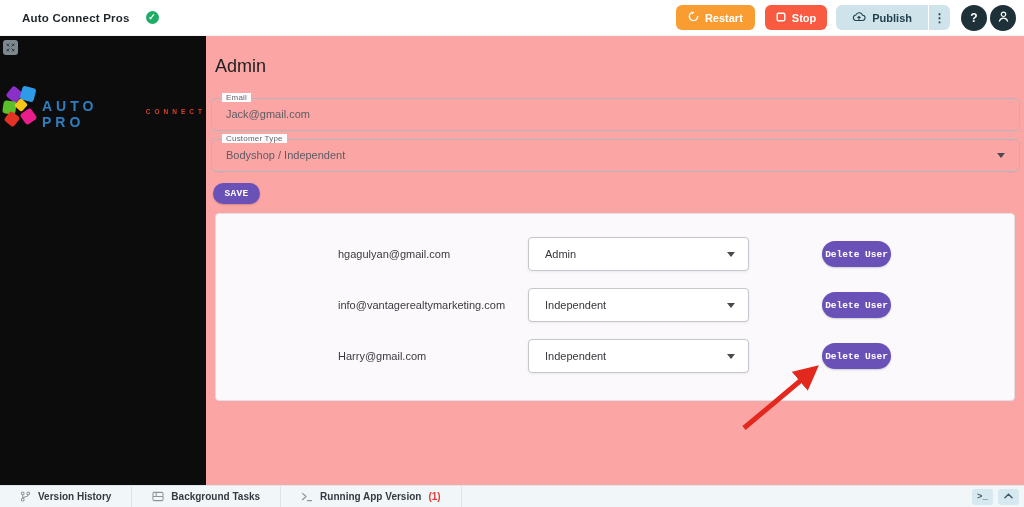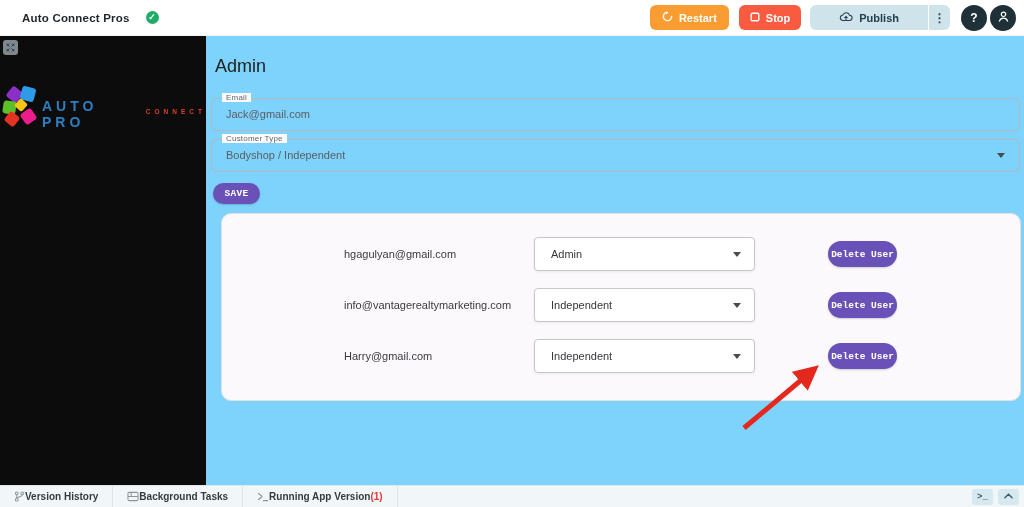--- a/index.html
+++ b/index.html
@@ -13,72 +13,72 @@
   .topbar-left { display:flex; align-items:center; gap:16px; }
   .app-name { font-size:11.5px; font-weight:bold; color:#1f262b; letter-spacing:.2px; }
   .check-badge { width:13px; height:13px; border-radius:50%; background:#1fad66; color:#fff;
                  font-size:9px; line-height:13px; text-align:center; font-weight:bold; }
   .topbar-right { display:flex; align-items:center; }
   .btn { display:flex; align-items:center; gap:6px; height:25px; border:none; border-radius:6px;
          font-family:"Liberation Sans", sans-serif; font-size:11px; font-weight:bold; cursor:pointer; }
   .btn-restart { background:#f99c31; color:#fff; padding:12px 12px; margin-right:10px; }
   .btn-stop    { background:#f95b41; color:#fff; padding:0 11px; margin-right:9px; }
   .publish-group { display:flex; align-items:center; margin-right:8px; }
-  .btn-publish { background:#cfe3ea; color:#20404e; padding:0 29px; border-radius:6px 0 0 6px;justify-content:space-between; }
+  .btn-publish { background:#cfe3ea; color:#20404e; padding:0 16px; border-radius:6px 0 0 6px;justify-content:space-between; }
   .btn-kebab   { background:#cfe3ea; color:#20404e; width:22px; height:25px; border:none; border-left:1px solid #fff;
                  border-radius:0 6px 6px 0; font-size:12px; font-weight:bold; cursor:pointer; }
   .circle-btn { width:26px; height:26px; border-radius:50%; background:#1e3139; color:#fff; border:none;
                 font-size:12px; font-weight:bold; display:flex; align-items:center; justify-content:center;
                 cursor:pointer; margin-left:3px; }
 
   
   .workspace { position:absolute; top:36px; left:0; width:1024px; height:449px; }
   .canvas-dark { position:absolute; top:0; left:0; width:206px; height:449px; background:#0c0c0c; }
   .expand-btn { position:absolute; top:4px; left:3px; width:15px; height:15px; background:#7e888f;
                 border:none; border-radius:3px; display:flex; align-items:center; justify-content:center;
                 cursor:pointer; padding:0; }
   .logo { position:absolute; top:49px; left:0; width:206px; display:flex; flex-direction:row; align-items:center; }
   .logo-text1 { margin-top:8px; font-size:14px; font-weight:bold; color:#2f7ec0; letter-spacing:4px; }
   .logo-text2 { margin-top:3px; font-size:6.5px; font-weight:bold; color:#d9402b; letter-spacing:4px; }
 
   
-  .app-content { position:absolute; top:0; left:206px; width:818px; height:449px; background:#7dd3fc; }
+  .app-content { position:absolute; top:0; left:206px; width:818px; height:449px; background:#fca5a5; }
   .page-title { position:absolute; top:20px; left:9px; font-size:18px; color:#212121; font-weight:400; }
 
   .mui-field { position:absolute; left:5px; width:809px; height:33px; border:1px solid #b6b6bd; border-radius:5px;
                background:transparent; }
   .mui-label { position:absolute; top:-6px; left:10px; font-size:8px; color:#66666e; background:#fdfbfd;
                padding:0 4px; letter-spacing:.2px; }
   .mui-value { position:absolute; top:0; left:14px; height:31px; line-height:31px; font-size:11px; color:#5c5c63; }
   .field-email { top:62px; }
   .field-type  { top:103px; cursor:pointer; }
   .caret { width:0; height:0; border-left:4px solid transparent; border-right:4px solid transparent;
            border-top:5px solid #4a4a50; }
   .field-caret { position:absolute; right:14px; top:13px; }
 
   .pill-btn { background:#6a51b8; color:#fff; border:none; border-radius:14px; font-family:Liberation Mono, monospace;
               font-weight:bold; cursor:pointer; box-shadow:0 1px 2px rgba(0,0,0,.18); }
   .save-btn { position:absolute; top:147px; left:7px; width:47px; height:21px; font-size:9.5px; letter-spacing:.3px; }
 
-  .users-card { position:absolute; top:177px; left:15px; width:800px; height:188px; background:#fcf9fc;
-                border:1px solid #e2dee4; border-radius:10px; }
+  .users-card { position:absolute; top:177px; left:9px; width:800px; height:188px; background:#fcf9fc;
+                border:1px solid #e2dee4; border-radius:4px; }
   .user-row { position:absolute; left:0; width:800px; height:34px; }
   .user-email { position:absolute; left:122px; top:0; height:34px; line-height:34px; font-size:11px; color:#3a3a40; }
   .role-select { position:absolute; left:312px; top:0; width:221px; height:34px; background:#fff;
                  border:1px solid #c6c6cc; border-radius:4px; box-shadow:0 1px 3px rgba(0,0,0,.07);
                  cursor:pointer; }
   .role-value { position:absolute; left:16px; top:0; height:32px; line-height:32px; font-size:11px; color:#37373c; }
   .role-caret { position:absolute; right:13px; top:14px; }
   .delete-btn { position:absolute; left:606px; top:4px; width:69px; height:26px; border-radius:13px; font-size:9.5px; }
   .row-1 { top:23px; } .row-2 { top:74px; } .row-3 { top:125px; }
 
   
   .bottombar { position:absolute; bottom:0; left:0; width:1024px; height:22px; background:#f1f7f9;
                border-top:1px solid #e0e7ea; display:flex; align-items:center; z-index:5; }
-  .console-tab { display:flex; align-items:center; height:22px; padding:0 14px; cursor:pointer;
+  .console-tab { display:flex; align-items:center; gap:7px; height:22px; padding:0 20px; cursor:pointer;
                  border-right:1px solid #dee5e8; }
   .console-tab:first-child { border-left:none; }
   .tab-label { font-size:10px; font-weight:bold; color:#333b41; }
   .tab-badge { font-size:10px; font-weight:bold; color:#e53935; }
   .bottombar-spacer { flex:1; }
   .mini-btn { width:21px; height:16px; background:#d6e9f0; border:none; border-radius:3px; margin-right:5px;
               display:flex; align-items:center; justify-content:center; cursor:pointer;
               font-size:9px; font-weight:bold; color:#3c5a66; font-family:"Liberation Mono", monospace; }
 
   

